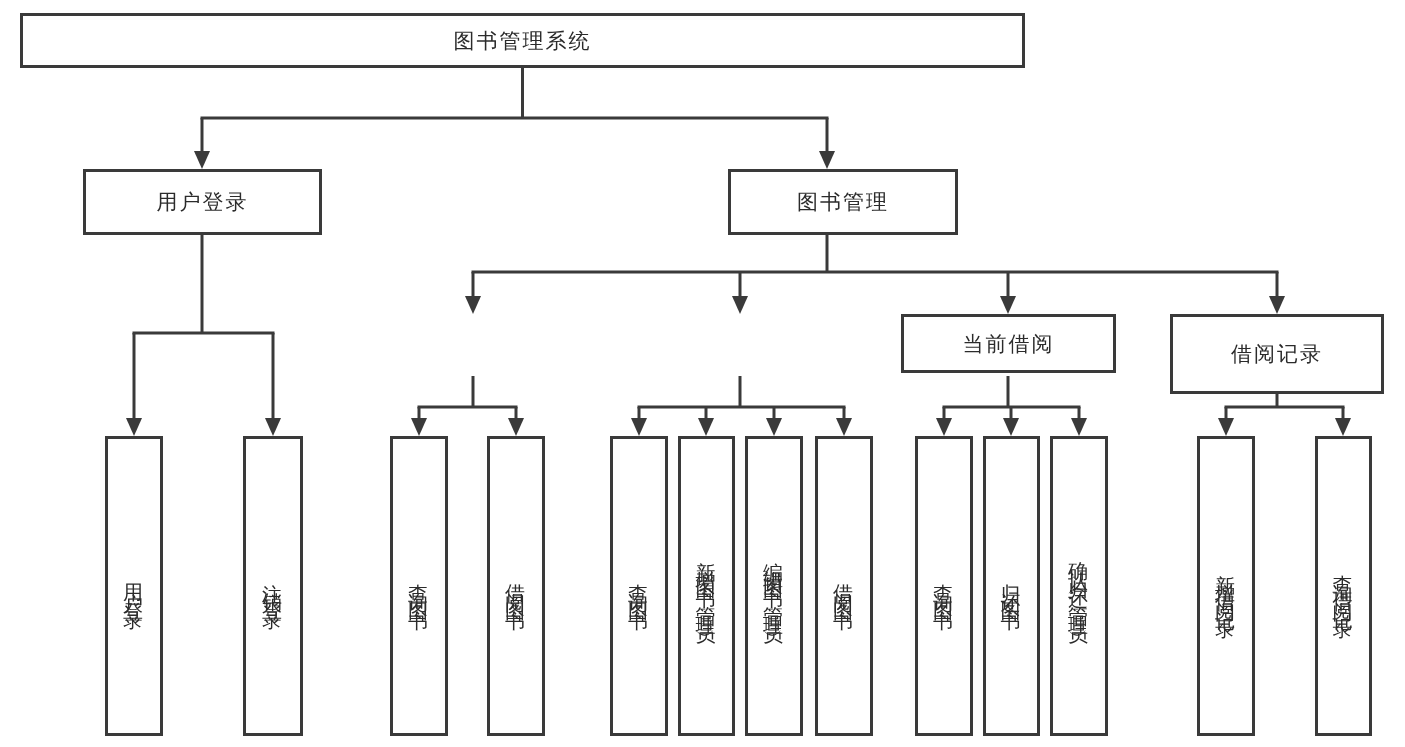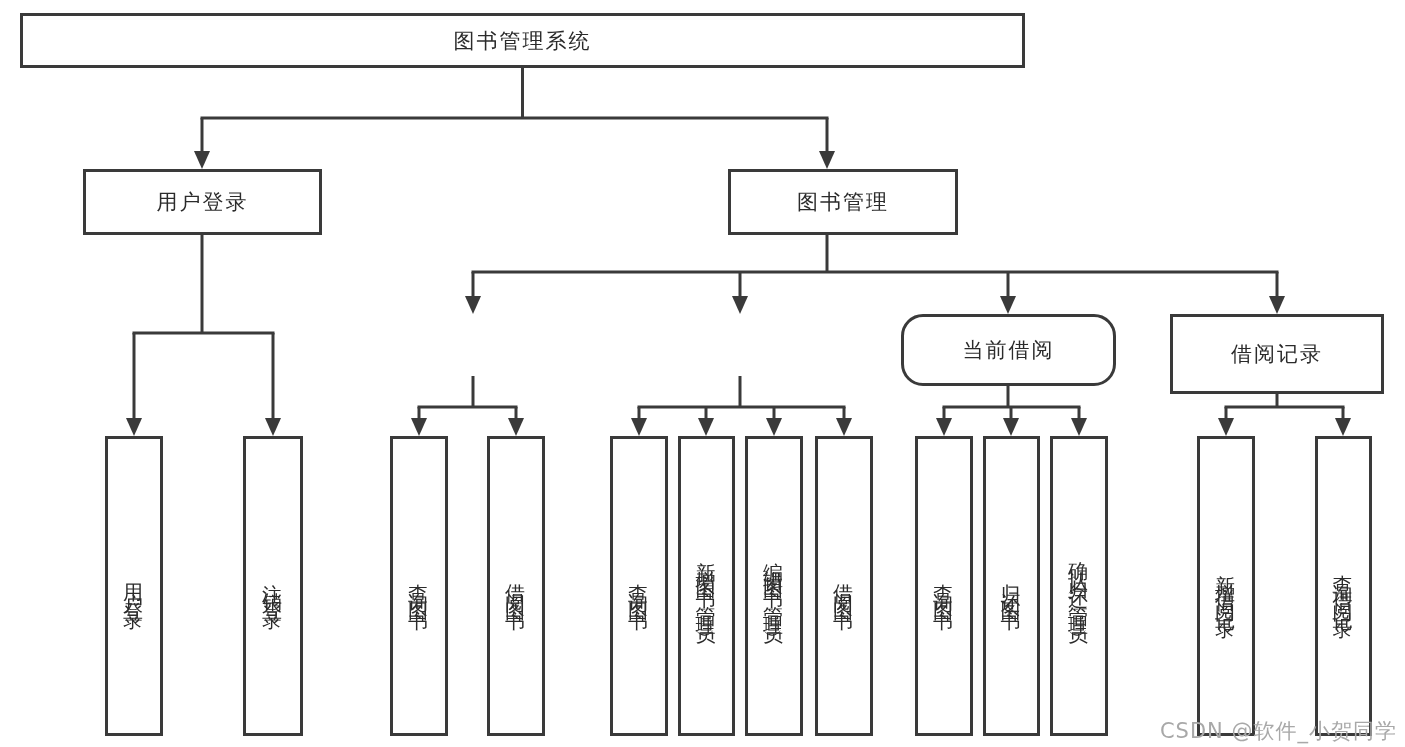--- a/index.html
+++ b/index.html
@@ -134,21 +134,21 @@
     <span>图书管理系统</span>
   </div>
 
   <div class="node h-node" style="left:83px; top:169px; width:239px; height:66px;">
     <span>用户登录</span>
   </div>
   <div class="node h-node" style="left:712px; top:169px; width:230px; height:66px;margin-left:16px;">
     <span>图书管理</span>
   </div>
 
-  <div class="node h-node" style="left:901px; top:314px; width:215px; height:72px;border-radius:22px;">
+  <div class="node h-node" style="left:901px; top:314px; width:215px; height:59px;">
     <span>当前借阅</span>
   </div>
   <div class="node h-node" style="left:1170px; top:314px; width:214px; height:80px;">
     <span>借阅记录</span>
   </div>
 
   <div class="node v-node" style="left:105px; top:436px; width:58px; height:300px;">
     <span>用户登录</span>
   </div>
   <div class="node v-node" style="left:243px; top:436px; width:60px; height:300px;">
@@ -185,15 +185,14 @@
     <span>确认归还（管理员）</span>
   </div>
 
   <div class="node v-node" style="left:1197px; top:436px; width:58px; height:300px;">
     <span>新增借阅记录</span>
   </div>
   <div class="node v-node" style="left:1315px; top:436px; width:57px; height:300px;">
     <span>查询借阅记录</span>
   </div>
 
-  <div class="watermark">CSDN @软件_小贺同学</div>
 
 </div>
 
 </body></html>

